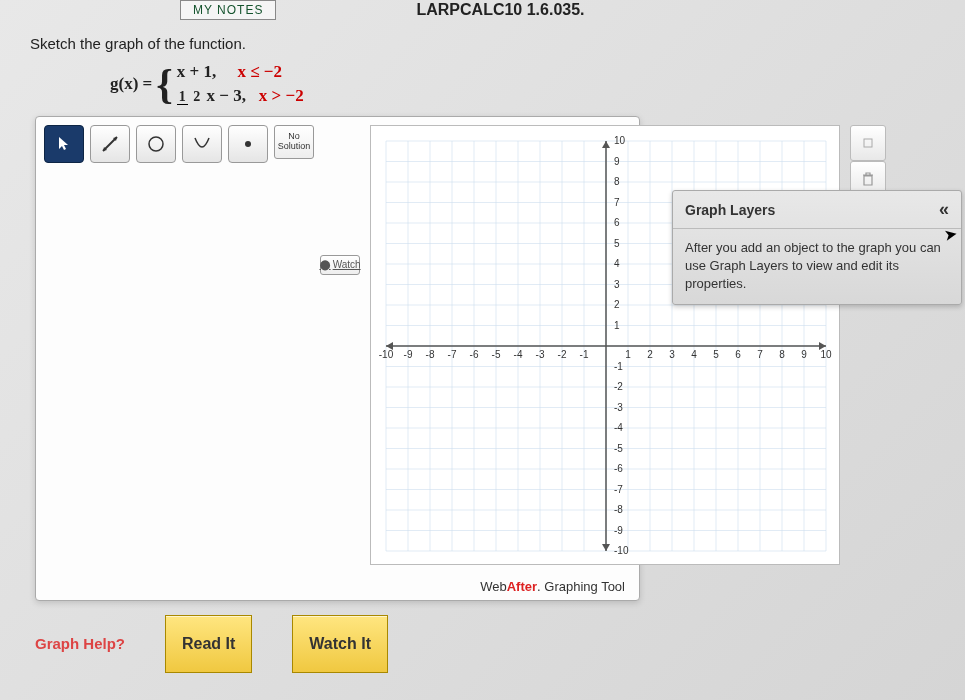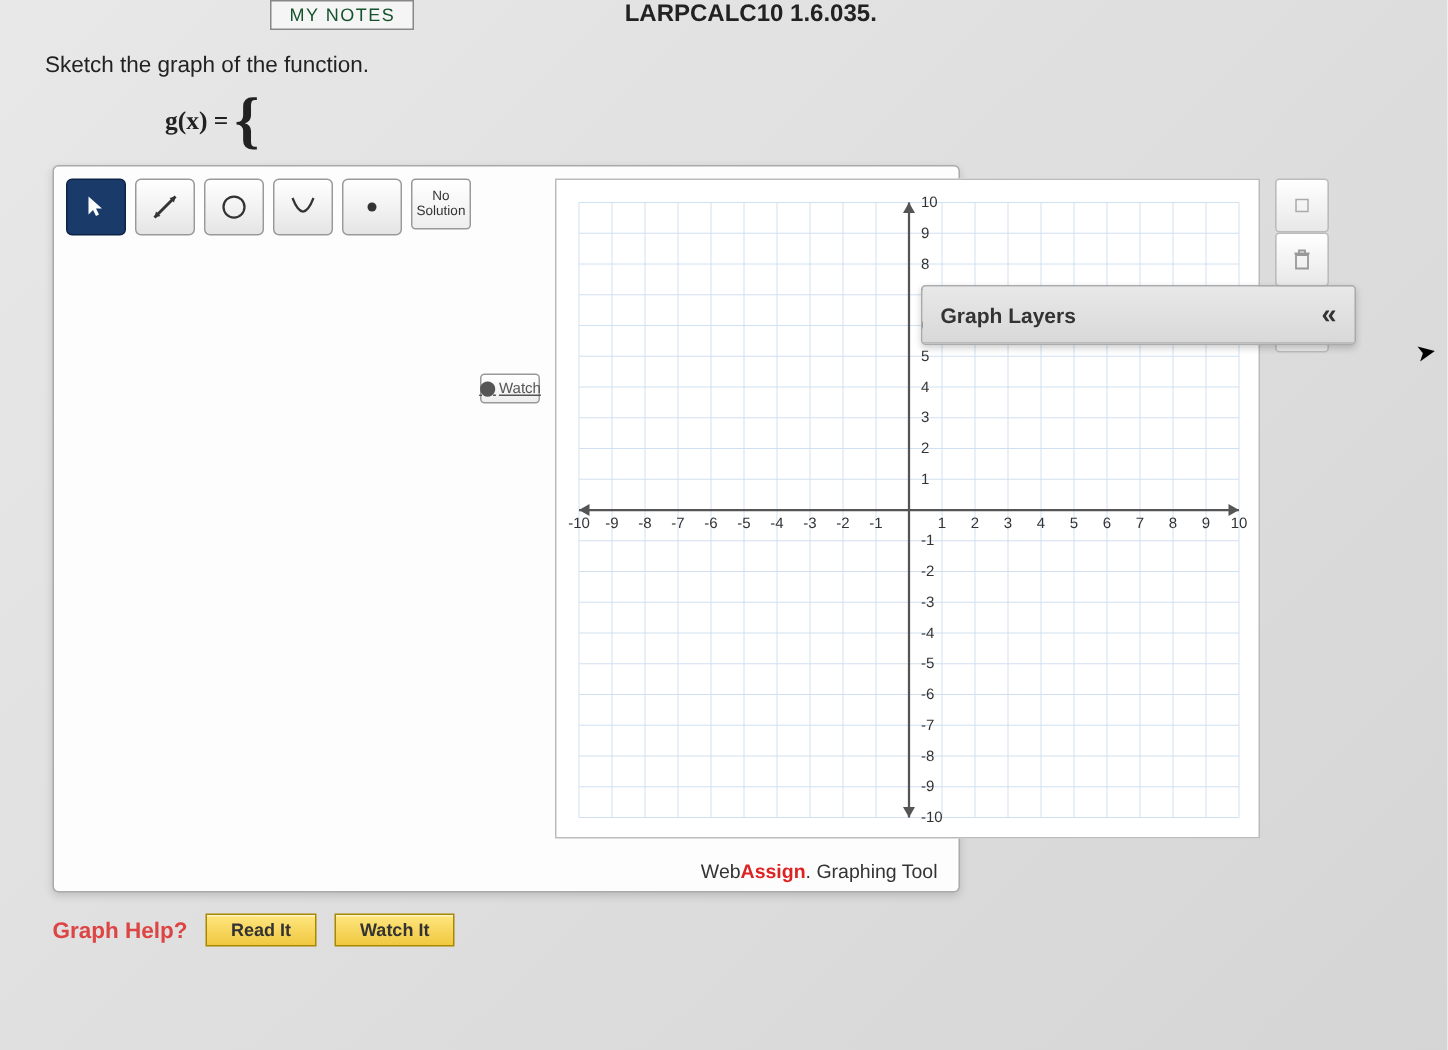--- a/index.html
+++ b/index.html
@@ -177,21 +177,21 @@
     .branding {
       text-align: right;
       padding: 6px 14px;
       font-size: 13px;
       color: #444;
     }
     .branding .wa { color: #333; }
     .branding .wa b { color: #d22; font-weight: bold; }
     .layers-panel {
       position: absolute;
-      left: 614px;
+      left: 672px;
       top: 190px;
       width: 290px;
       background: linear-gradient(#e8e8e8,#d8d8d8);
       border: 1px solid #aaa;
       border-radius: 3px;
       box-shadow: 0 2px 5px rgba(0,0,0,0.2);
     }
     .layers-header {
       padding: 8px 12px;
       font-weight: bold;
@@ -213,28 +213,29 @@
       display: flex;
       align-items: center;
       gap: 12px;
     }
     .need-help-label {
       color: #d44;
       font-weight: bold;
       font-size: 15px;
     }
     .help-action {
-      padding: 3px 16px;
+      padding: 19px 16px;
       border: 1px solid #a88800;
       background: linear-gradient(#ffe680,#f0c840);
-      font-size: 12px;
+      font-size: 16px;
       font-weight: bold;
       color: #333;
       cursor: pointer;
       box-shadow: inset 0 1px 0 rgba(255,255,255,0.6);
+      margin-left: 28px;
     }
     svg text { font-family: Arial; font-size: 10px; fill: #333; }
     .cursor-icon {
       position: absolute;
       right: 8px;
       top: 225px;
       font-size: 16px;
       color: #000;
       transform: rotate(-10deg);
     }
@@ -246,20 +247,36 @@
   <div style="width:150px"></div>
   <button class="notes-btn">MY NOTES</button>
   <div class="problem-ref">LARPCALC10 1.6.035.</div>
 </div>
 
 <div class="instruction">Sketch the graph of the function.</div>
 
 <div class="equation">
   <span>g(x) = </span>
   <span class="brace">{</span>
+  <span class="pieces">
+    <span class="piece-row">
+      <span>x + 1,</span>
+      &nbsp;&nbsp;&nbsp;
+      <span class="cond">x ≤ −2</span>
+    </span><br>
+    <span class="piece-row">
+      <span class="frac">
+        <span class="num">1</span>
+        <span class="den">2</span>
+      </span>
+      <span>x − 3,</span>
+      &nbsp;
+      <span class="cond">x &gt; −2</span>
+    </span>
+  </span>
 </div>
 
 <div class="graph-container">
   <div class="graph-body">
     <div class="toolbar">
       <div class="tool-btn active">
         <svg width="16" height="16" viewBox="0 0 16 16">
             <path d="M3 1 L3 13 L6 10 L8 14 L10 13 L8 9 L12 9 Z" fill="#fff"></path>
           </svg>
       </div>
@@ -402,29 +419,30 @@
           <svg width="16" height="14" viewBox="0 0 16 14">
               <path d="M5 1 L12 8 L7 13 L0 6 Z" fill="#6aa" stroke="#388"></path>
               <circle cx="13" cy="11" r="2" fill="#6aa"></circle>
             </svg>
         </span>
         <span>Fill</span>
       </div>
     </div>
   </div>
   <div class="branding">
-    <span class="wa"><span>Web</span><b>Assign</b><span>. Graphing Tool</span></span>
+    <span class="wa"><span>Web</span><b>After</b><span>. Graphing Tool</span></span>
   </div>
 </div>
 
 <div class="layers-panel">
   <div class="layers-header">
     <span>Graph Layers</span>
     <span class="collapse-icon">«</span>
   </div>
+  <div class="layers-body">After you add an object to the graph you can use Graph Layers to view and edit its properties.</div>
 </div>
 
 <div class="need-help">
   <span class="need-help-label">Graph Help?</span>
   <button class="help-action">Read It</button>
   <button class="help-action">Watch It</button>
 </div>
 
 <div class="cursor-icon">➤</div>
 

